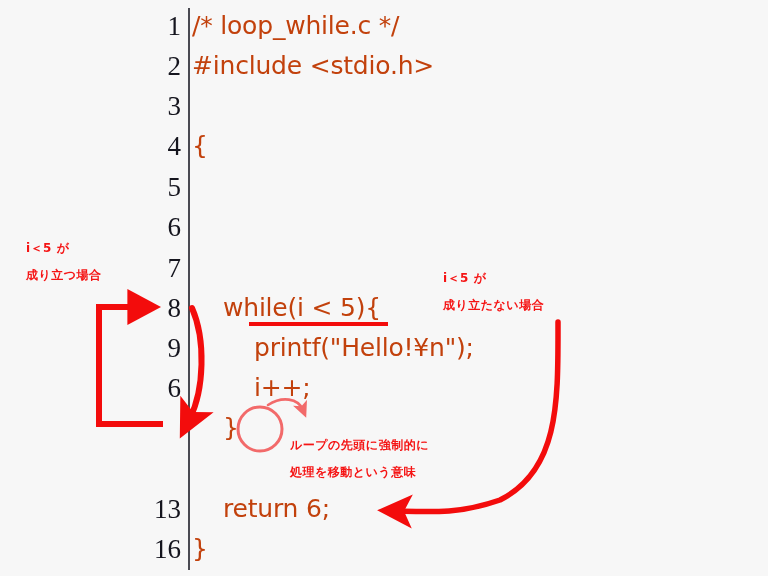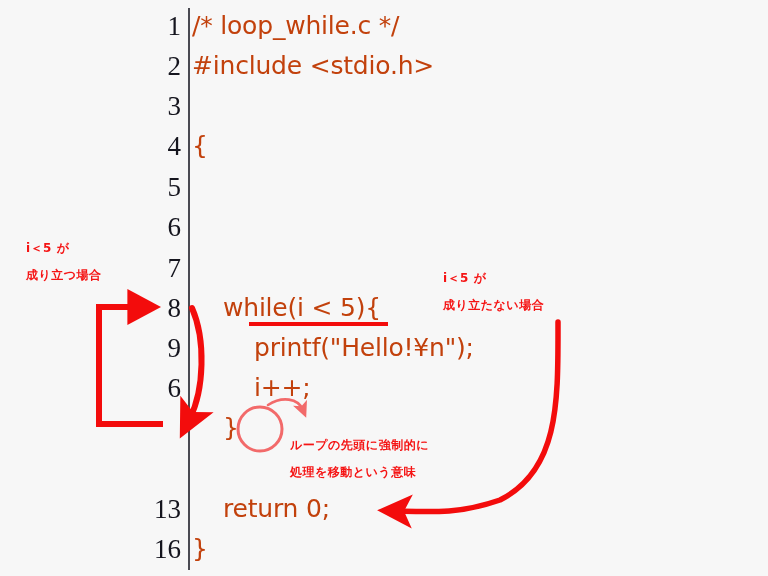--- a/index.html
+++ b/index.html
@@ -147,21 +147,21 @@
     </div>
     <div class="code-row" style="top:368px">
       <span class="lineno">6</span>
       <span class="codetext">        i++;</span>
     </div>
     <div class="code-row" style="top:408px">
       <span class="codetext">    }</span>
     </div>
     <div class="code-row" style="top:489px">
       <span class="lineno">13</span>
-      <span class="codetext">    return 0;</span>
+      <span class="codetext">    return 6;</span>
     </div>
     <div class="code-row" style="top:529px">
       <span class="lineno">16</span>
       <span class="codetext">}</span>
     </div>
 
     <div class="while-underline"></div>
   </div>
 
   <svg class="overlay" viewBox="0 0 768 576">

